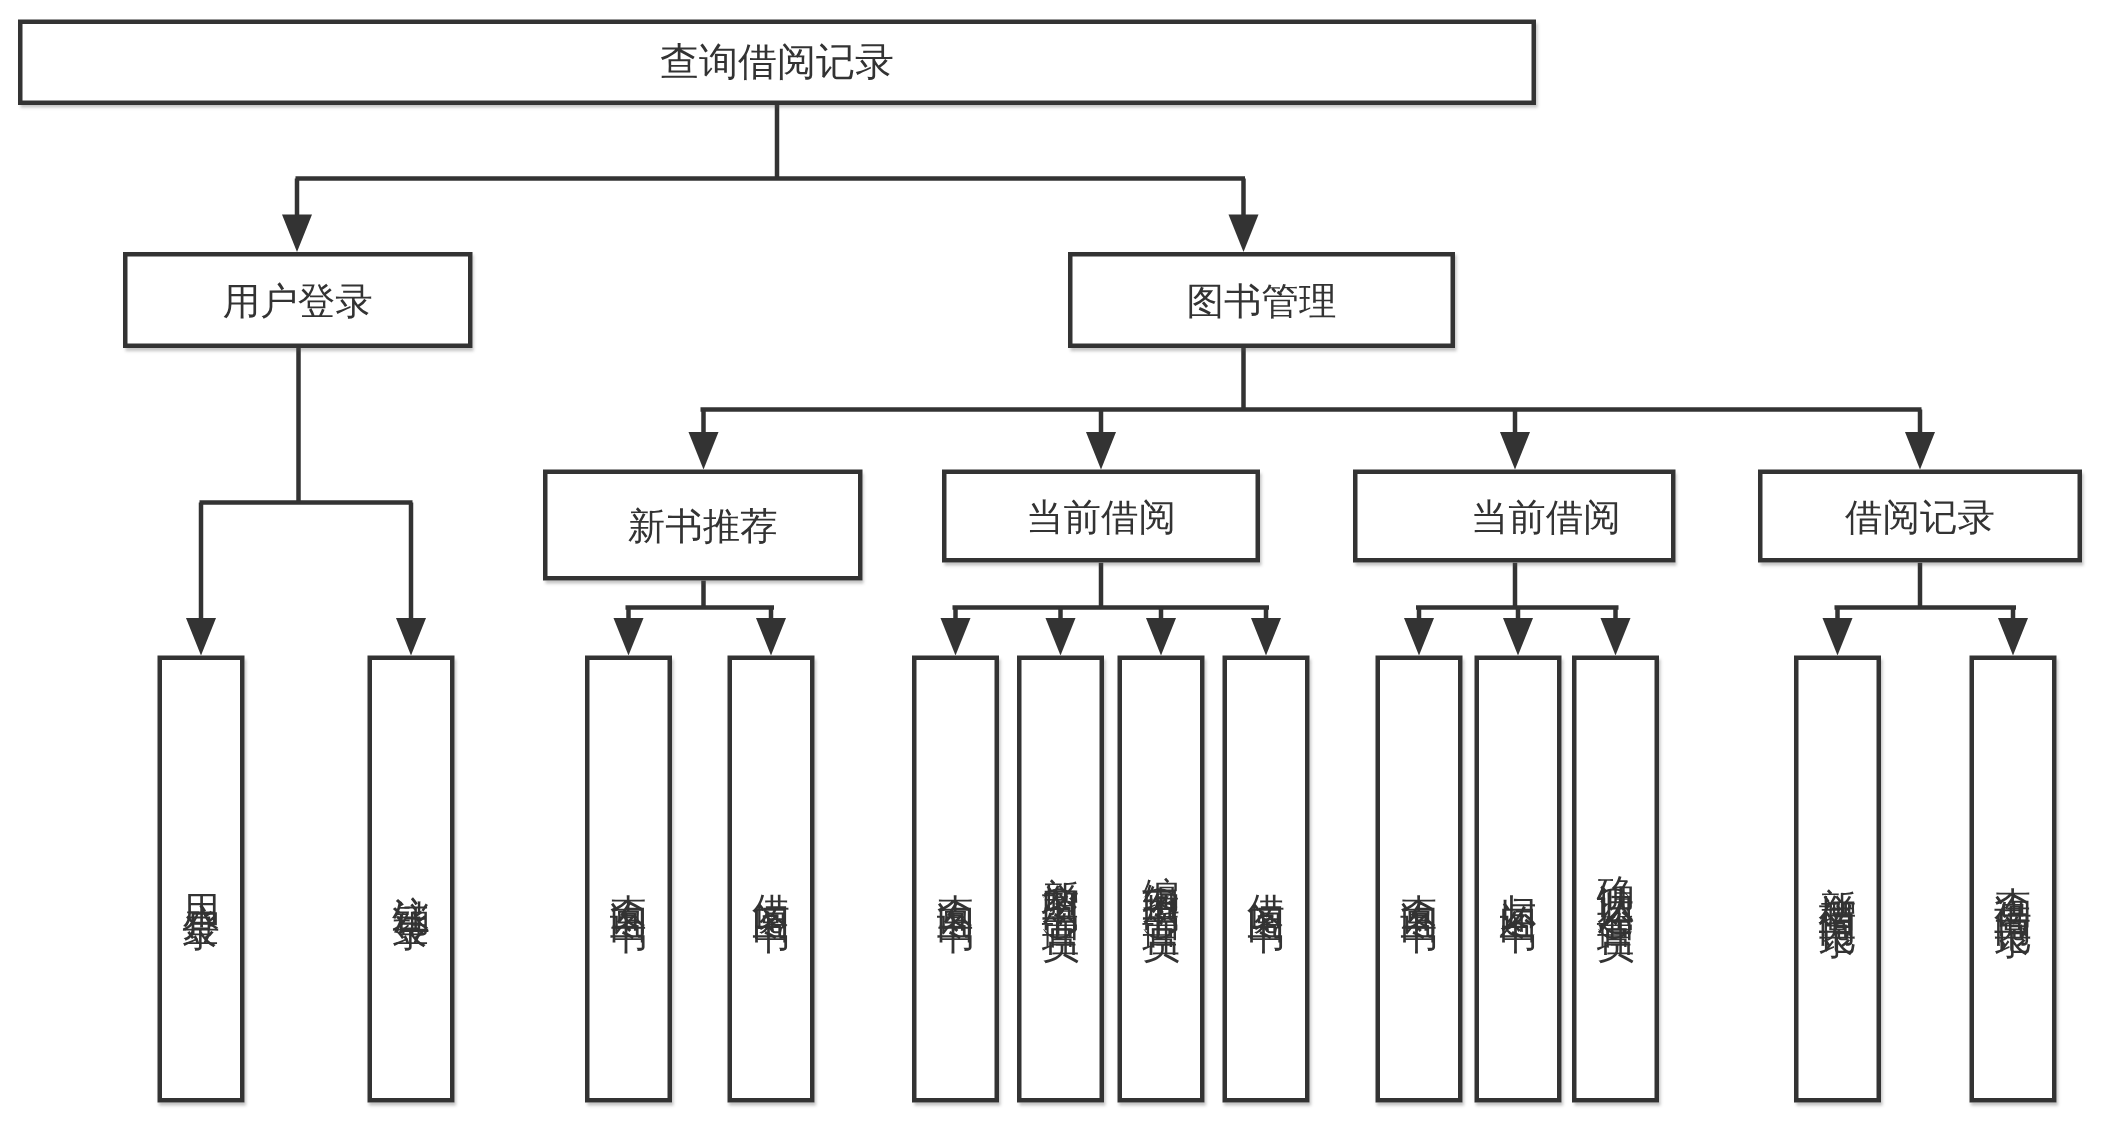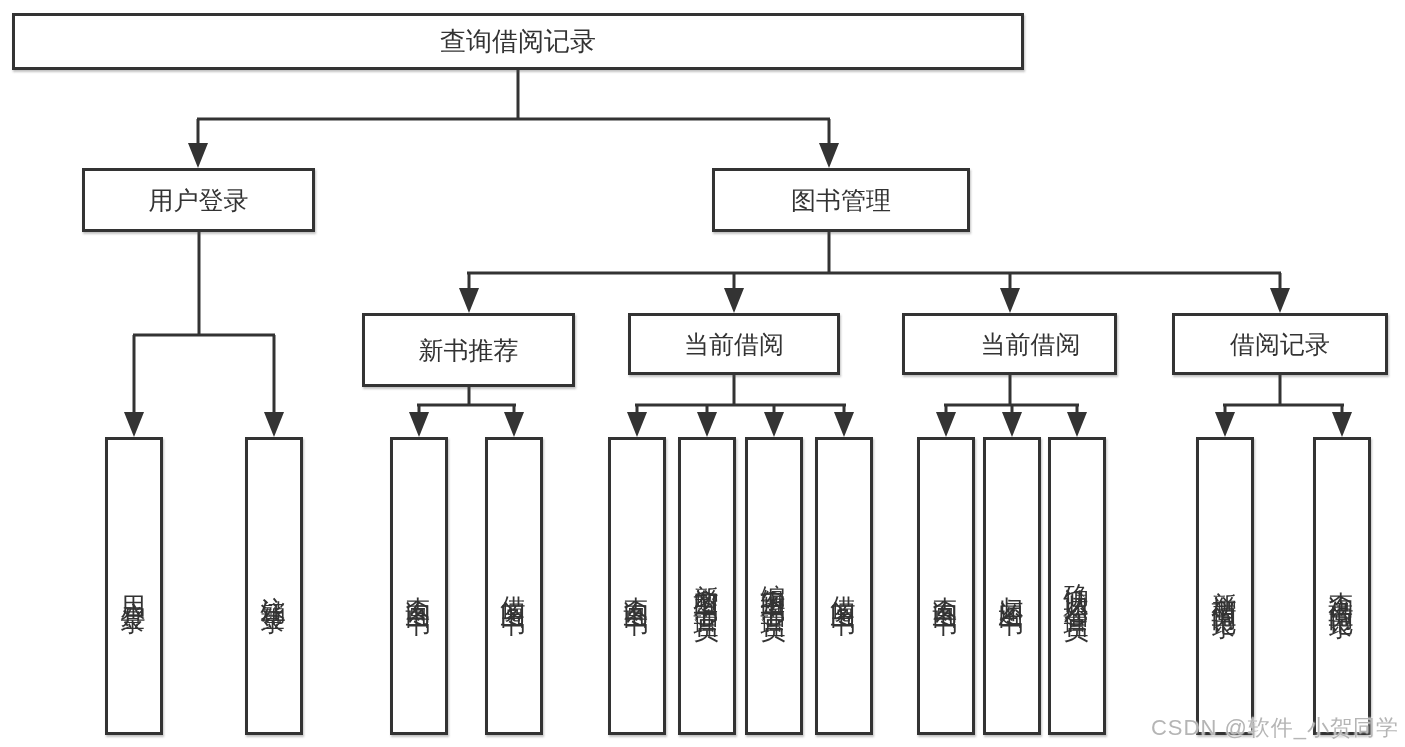--- a/index.html
+++ b/index.html
@@ -222,15 +222,14 @@
     <span>确认归还（管理员）</span>
   </div>
 
   <div class="vbox" style="left:1196px;">
     <span>新增借阅记录</span>
   </div>
   <div class="vbox" style="left:1313px;">
     <span>查询借阅记录</span>
   </div>
 
-  <div class="watermark">CSDN @软件_小贺同学</div>
 
 </div>
 
 </body></html>

